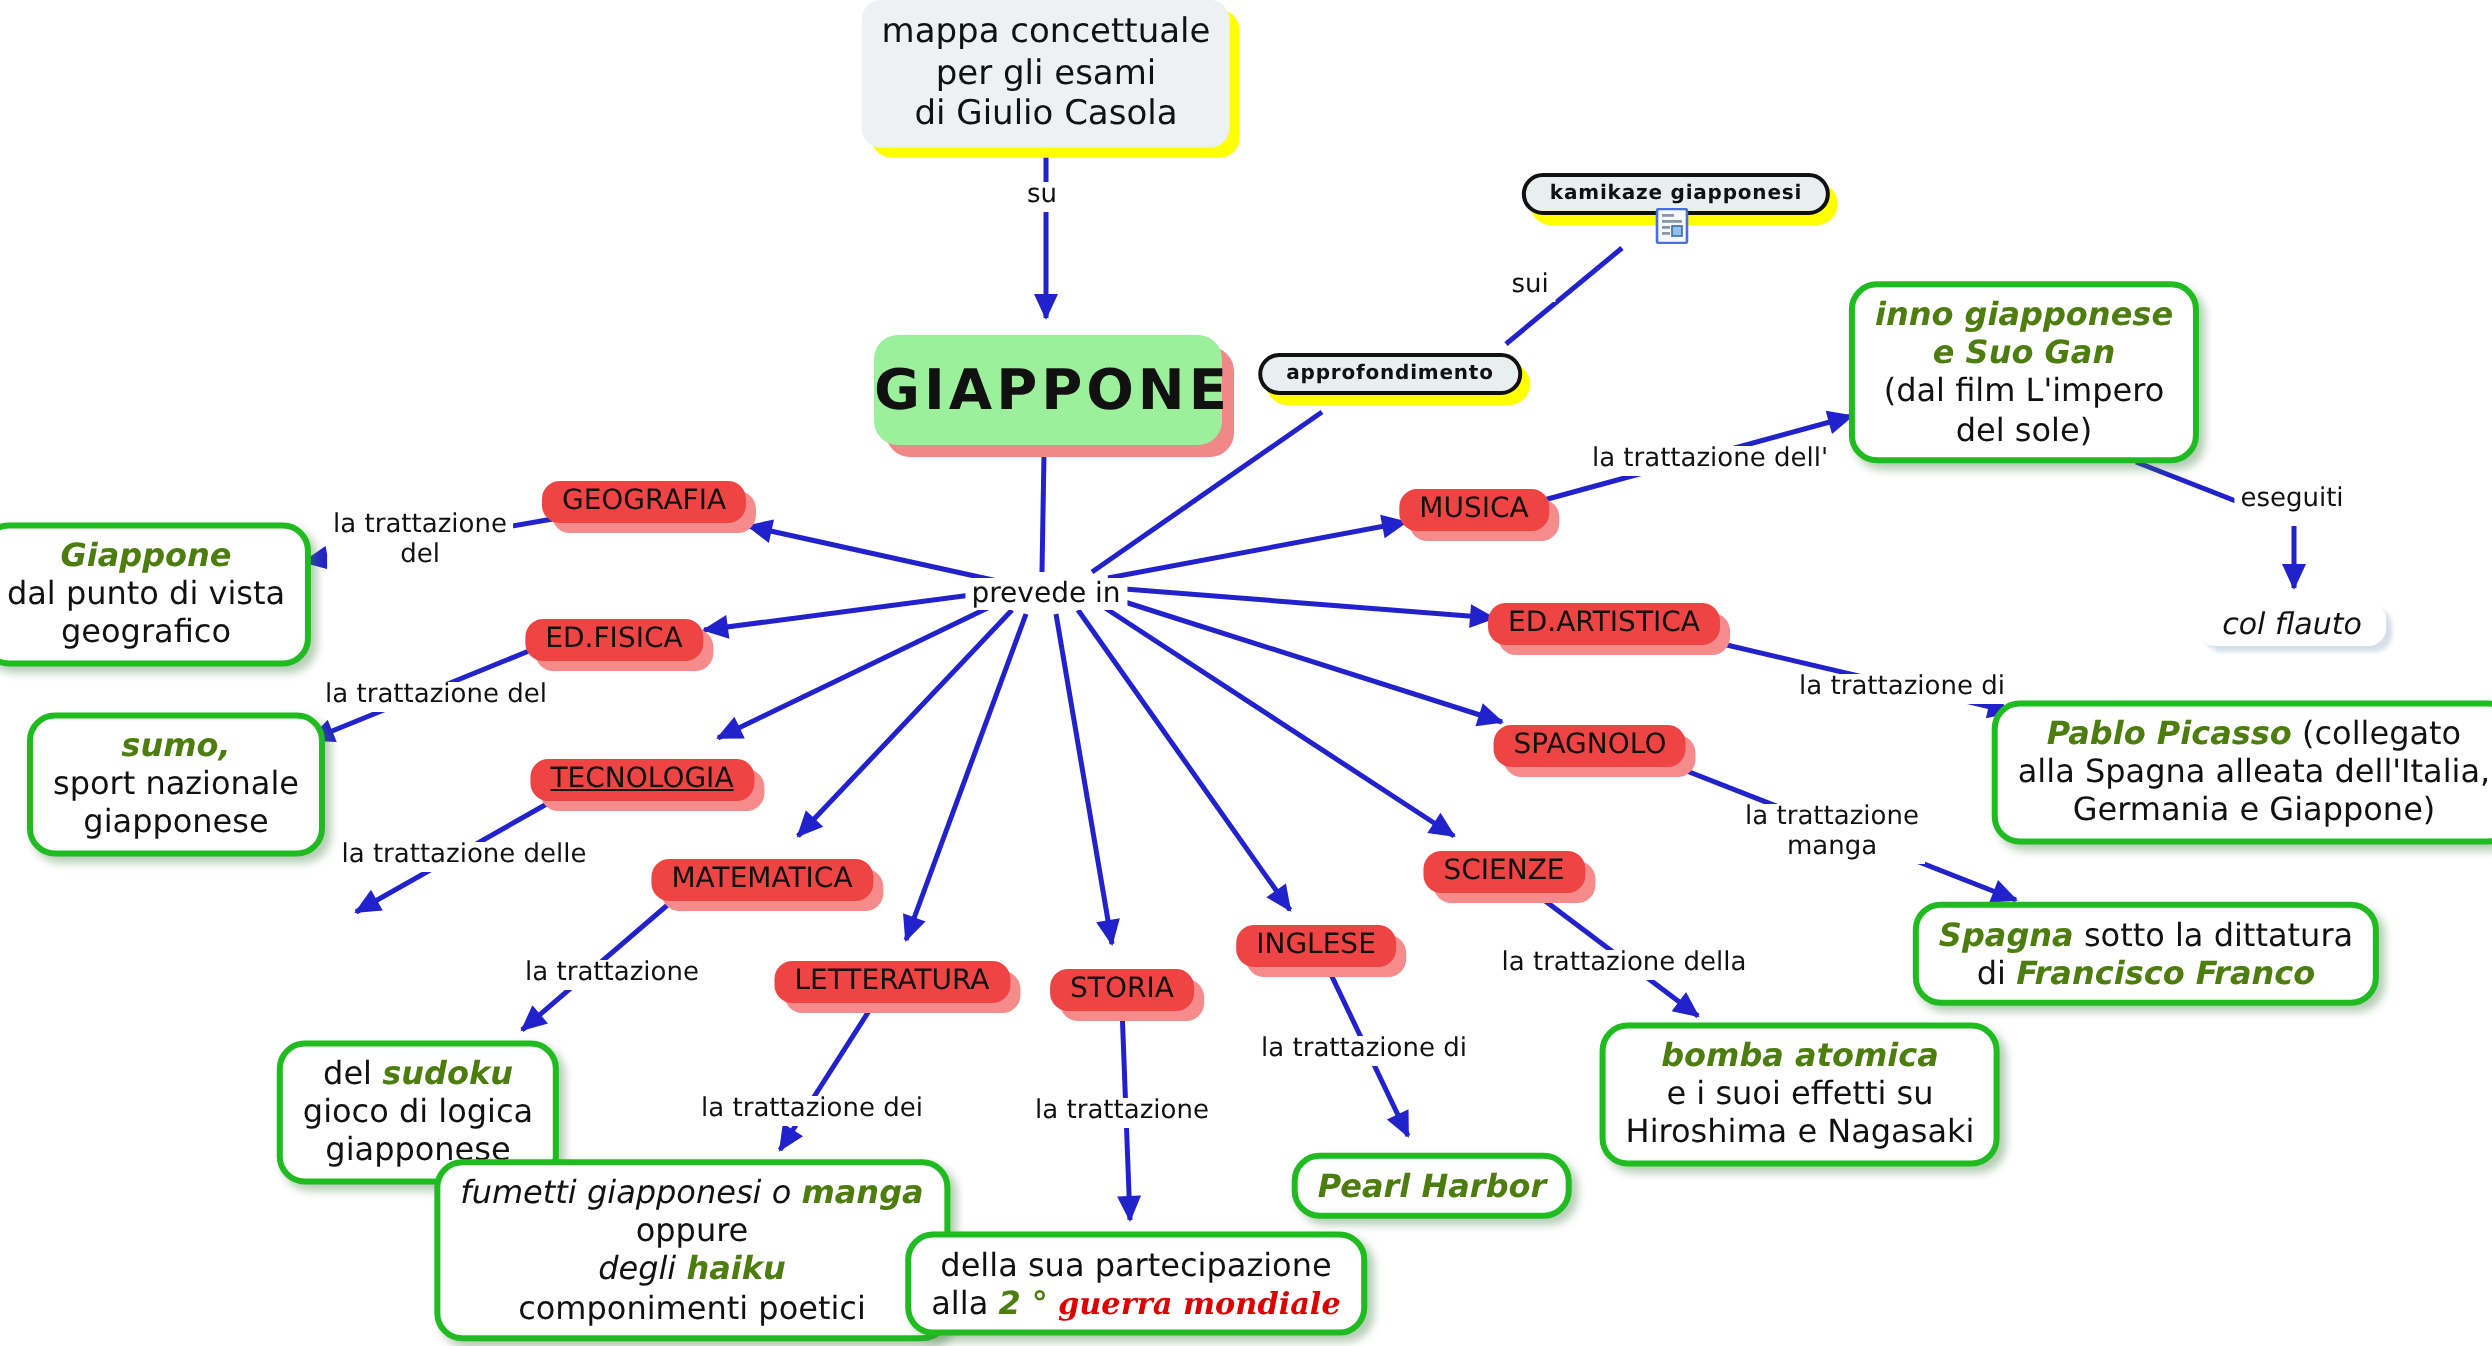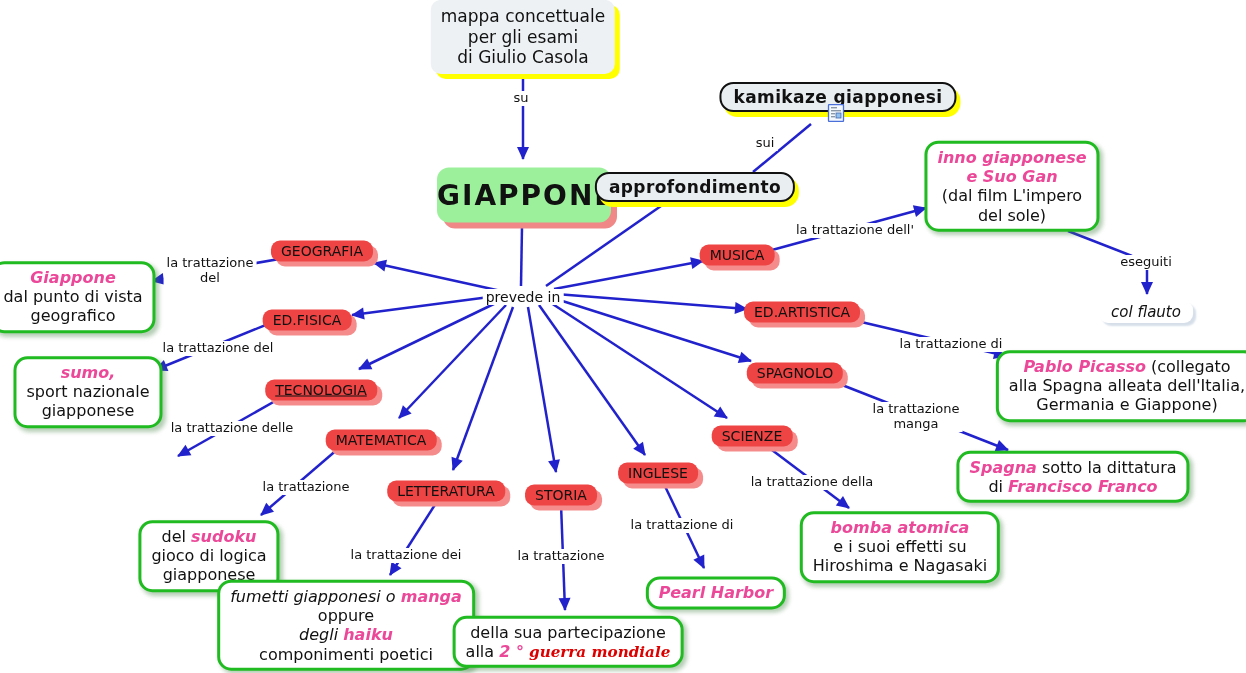--- a/index.html
+++ b/index.html
@@ -8,30 +8,30 @@
   #edges{position:absolute;left:0;top:0;}
   .edge{stroke:#2222cc;stroke-width:2.5;fill:none;}
 
   .note{position:absolute;transform:translate(-50%,-50%);background:#edf1f4;border-radius:10px;
         box-shadow:5px 5px 0 #ffff00;padding:6px 10px;font-size:17px;line-height:1.22;text-align:center;}
   .center-box{position:absolute;transform:translate(-50%,-50%);background:#9cf09c;border-radius:12px;
         box-shadow:6px 6px 0 #f08888;width:174px;padding:11px 0;text-align:center;
         font-size:28px;font-weight:800;letter-spacing:2px;}
   .cartoon{position:absolute;transform:translate(-50%,-50%);background:#e9eef1;border:2px solid #111;
         border-radius:14px;box-shadow:4px 5px 0 #ffff00;padding:3px 12px;font-weight:800;
-        font-size:17px;letter-spacing:.4px;white-space:nowrap;}
+        font-size:10px;letter-spacing:.4px;white-space:nowrap;}
   .subj{position:absolute;transform:translate(-50%,-50%);background:#ef4444;border-radius:9px;
         box-shadow:5px 5px 0 #f58b8b;padding:2px 10px 3px;font-size:14px;white-space:nowrap;}
   .lbl{position:absolute;transform:translate(-50%,0);background:#fff;padding:0 3px;
         font-size:13px;line-height:1.15;text-align:center;white-space:nowrap;}
   .leaf{position:absolute;transform:translate(-50%,-50%);background:#fff;border:3px solid #20bb20;
         border-radius:14px;box-shadow:3px 3px 4px rgba(70,130,70,.4);padding:4px 10px;
         font-size:16px;line-height:1.2;text-align:center;}
   .leaf div{white-space:nowrap;}
-  .red{color:#ec4899;font-weight:bold;font-style:italic;}
+  .red{color:#4d7c0f;font-weight:bold;font-style:italic;}
   .it{font-style:italic;}
   .serif-red{color:#dd0000;font-weight:bold;font-style:italic;
         font-family:"DejaVu Serif","Liberation Serif",serif;font-size:.95em;}
   .flauto{position:absolute;transform:translate(-50%,-50%);background:#fff;border-radius:9px;
         box-shadow:3px 3px 2px #d6dfe9;padding:2px 12px;font-size:15px;font-style:italic;white-space:nowrap;}
   .icon{position:absolute;transform:translate(-50%,-50%);}
 </style>
 </head>
 <body>
 
@@ -107,21 +107,21 @@
   <div class="lbl" style="left:406px;top:548px;">la trattazione dei</div>
   <div class="lbl" style="left:561px;top:549px;">la trattazione</div>
   <div class="lbl" style="left:682px;top:518px;">la trattazione di</div>
   <div class="lbl" style="left:812px;top:475px;">la trattazione della</div>
   <div class="lbl" style="left:916px;top:402px;">
     <div>la trattazione</div>
       <div>manga</div>
   </div>
   <div class="lbl" style="left:951px;top:337px;">la trattazione di</div>
   <div class="lbl" style="left:855px;top:223px;">la trattazione dell'</div>
-  <div class="lbl" style="left:1146px;top:255px;">eseguiti</div>
+  <div class="lbl" style="left:1146px;top:243px;">eseguiti</div>
 
   <div class="subj" style="left:322px;top:251px;">GEOGRAFIA</div>
   <div class="subj" style="left:307px;top:320px;">ED.FISICA</div>
   <div class="subj" style="left:321px;top:390px;text-decoration:underline;">TECNOLOGIA</div>
   <div class="subj" style="left:381px;top:440px;">MATEMATICA</div>
   <div class="subj" style="left:446px;top:491px;">LETTERATURA</div>
   <div class="subj" style="left:561px;top:495px;">STORIA</div>
   <div class="subj" style="left:658px;top:473px;">INGLESE</div>
   <div class="subj" style="left:752px;top:436px;">SCIENZE</div>
   <div class="subj" style="left:795px;top:373px;">SPAGNOLO</div>

